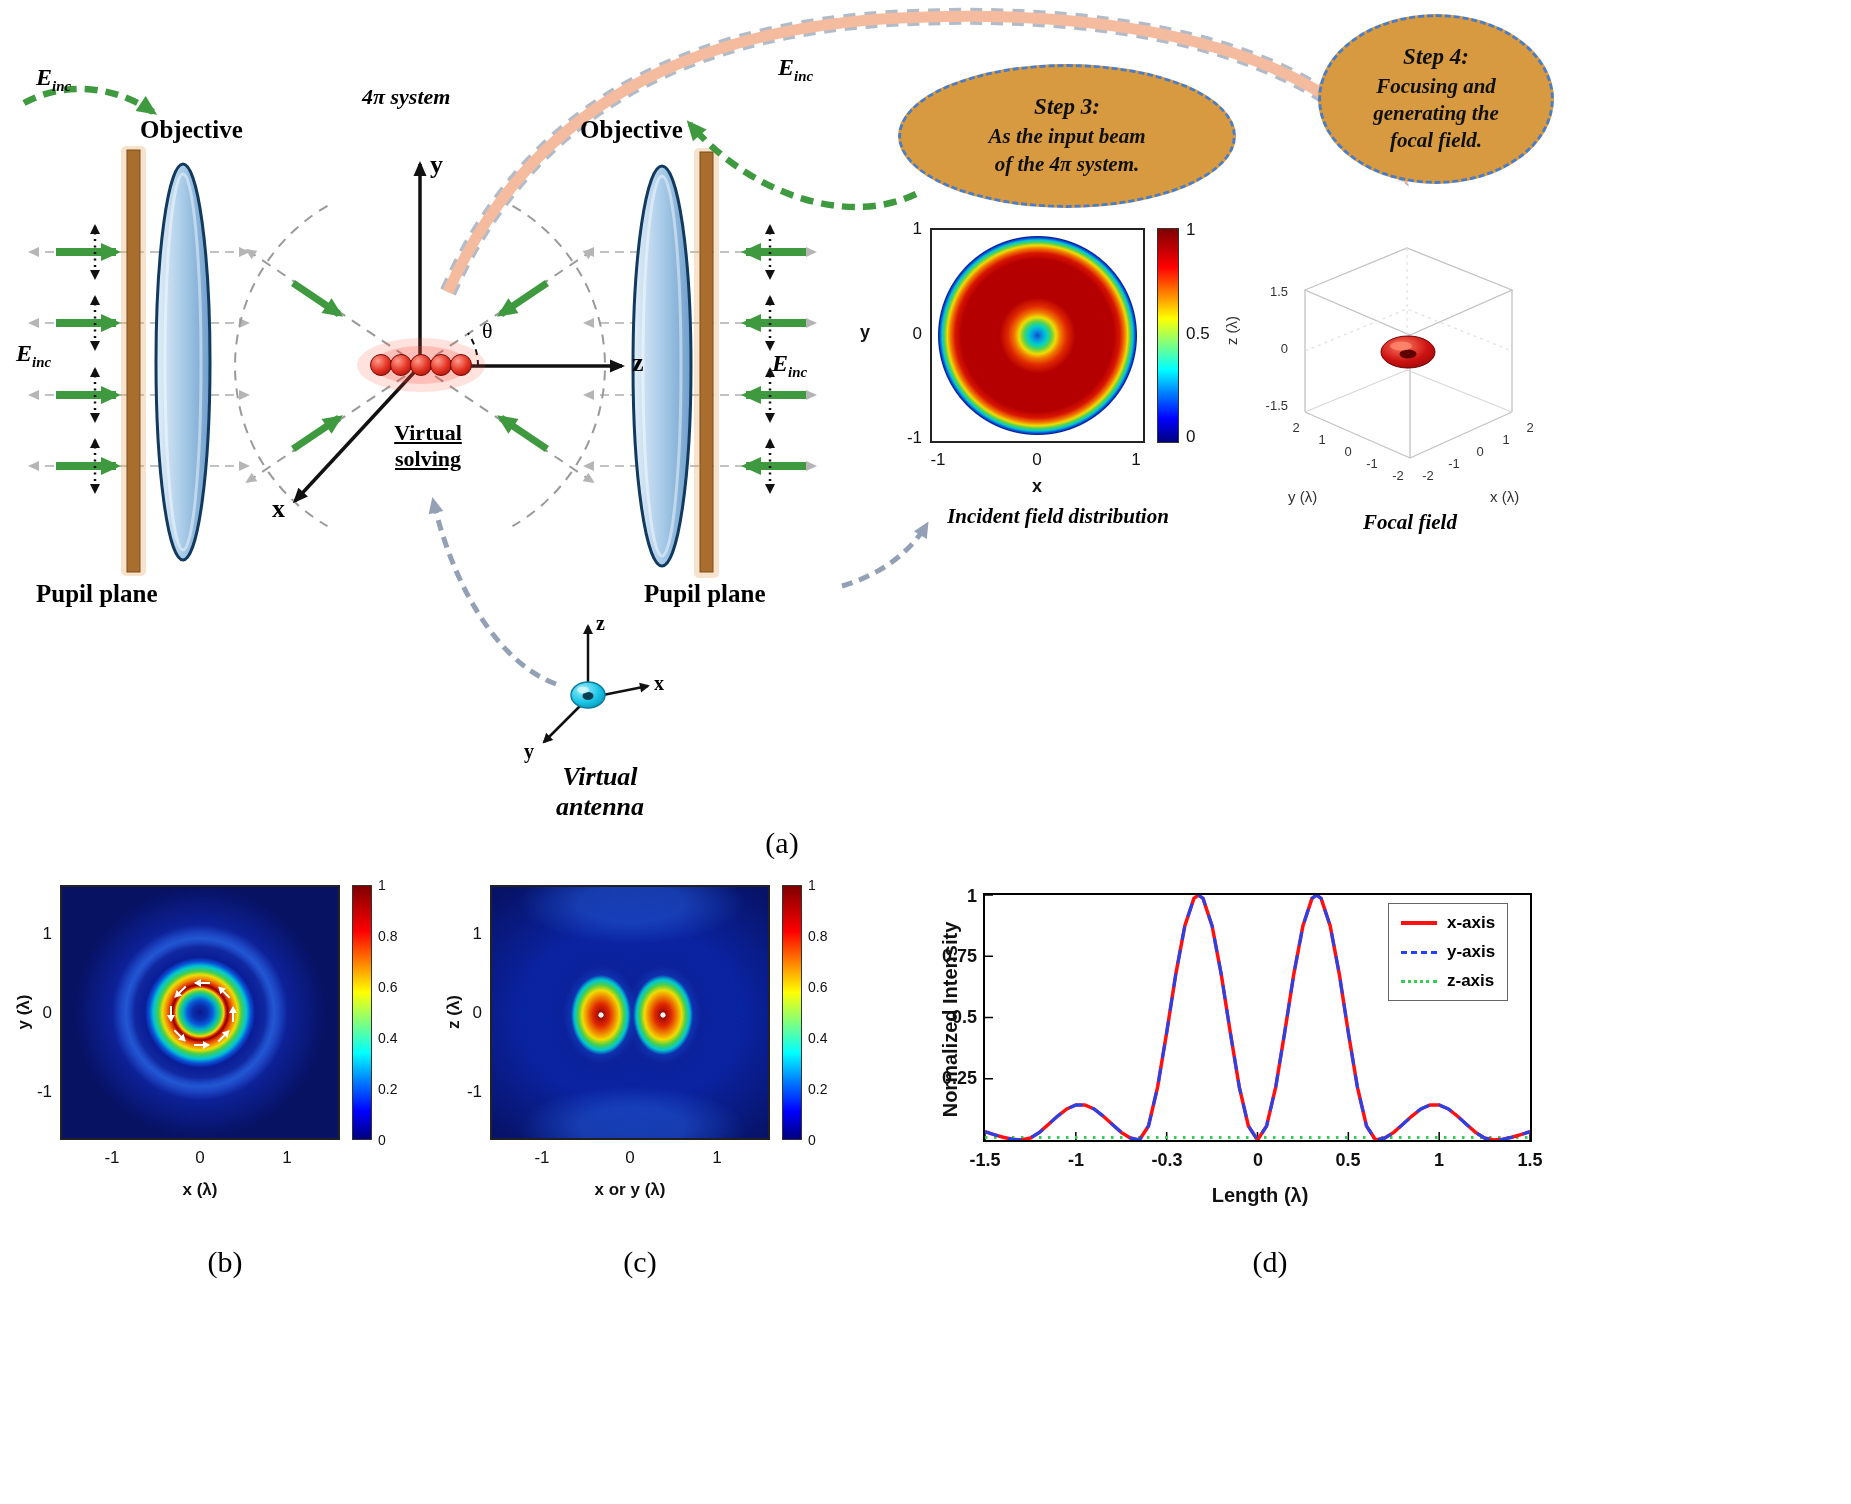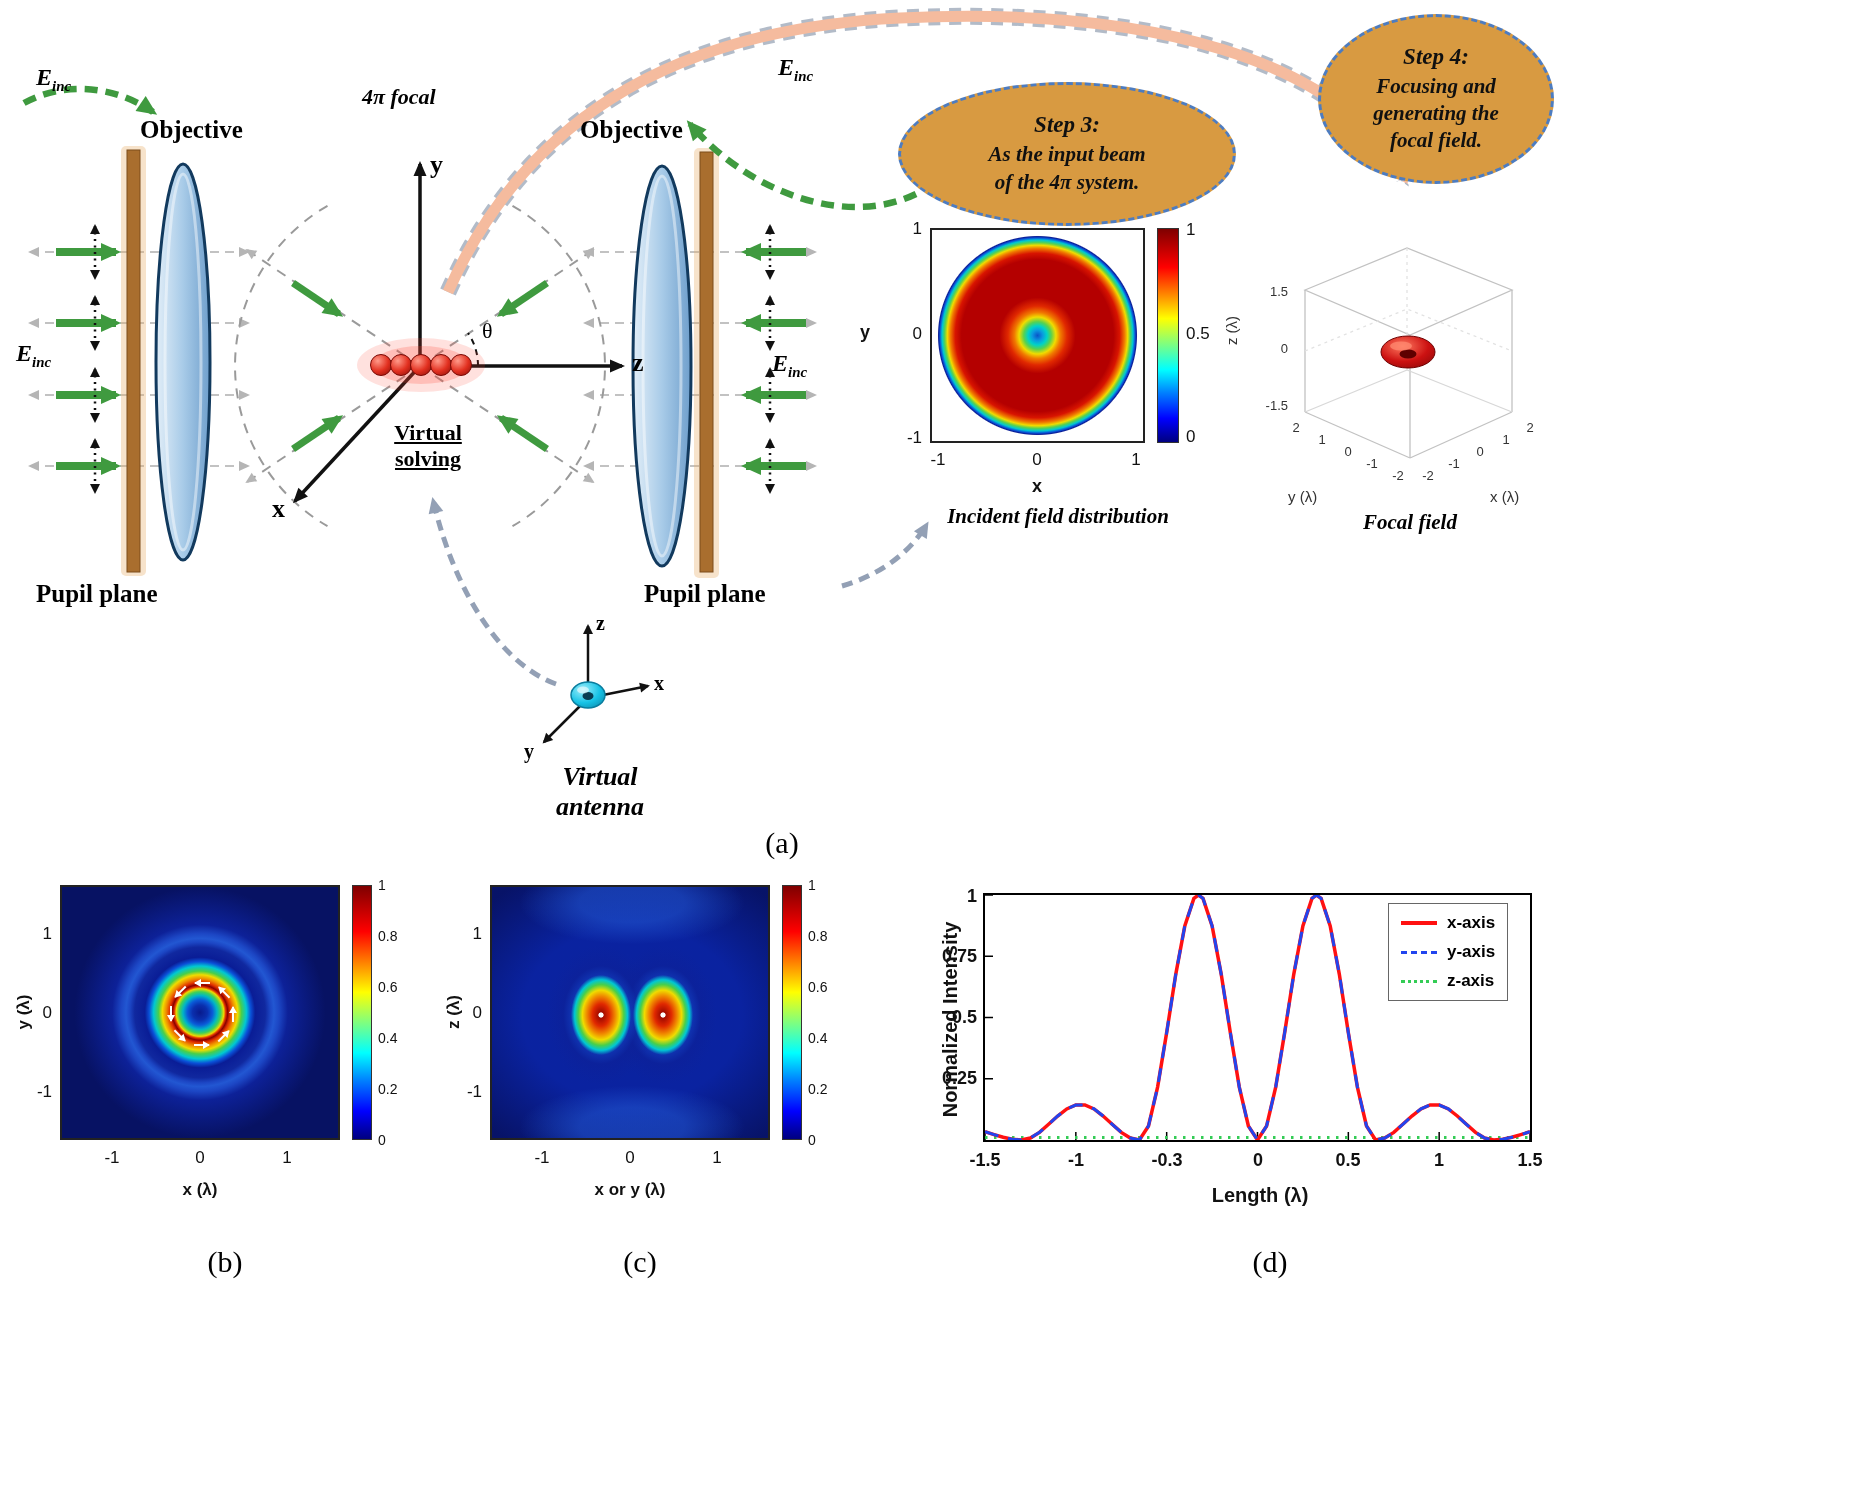--- a/index.html
+++ b/index.html
@@ -216,38 +216,38 @@
 
   <div class="abs einc lbl" style="left:36px;top:64px;"><span>E</span><sub>inc</sub></div>
   <div class="abs einc lbl" style="left:16px;top:340px;"><span>E</span><sub>inc</sub></div>
   <div class="abs einc lbl" style="left:778px;top:54px;"><span>E</span><sub>inc</sub></div>
   <div class="abs einc lbl" style="left:772px;top:350px;"><span>E</span><sub>inc</sub></div>
 
   <div class="abs lbl" style="left:140px;top:116px;font-size:25px;">Objective</div>
   <div class="abs lbl" style="left:580px;top:116px;font-size:25px;">Objective</div>
   <div class="abs lbl" style="left:36px;top:580px;font-size:25px;">Pupil plane</div>
   <div class="abs lbl" style="left:644px;top:580px;font-size:25px;">Pupil plane</div>
-  <div class="abs lbl it" style="left:362px;top:84px;font-size:22px;">4π focal</div>
+  <div class="abs lbl it" style="left:362px;top:84px;font-size:22px;">4π system</div>
 
   <div class="abs lbl" style="left:430px;top:150px;font-size:26px;">y</div>
   <div class="abs lbl" style="left:632px;top:348px;font-size:26px;">z</div>
   <div class="abs lbl" style="left:272px;top:494px;font-size:26px;">x</div>
   <div class="abs" style="left:482px;top:318px;font-size:22px;font-family:'Liberation Serif',serif;">θ</div>
 
   <div class="abs lbl center" style="left:368px;top:420px;width:120px;font-size:22px;line-height:26px;text-decoration:underline;">
     <div>Virtual</div>
     <div>solving</div>
   </div>
 
   <div class="abs lbl" style="left:596px;top:612px;font-size:20px;">z</div>
   <div class="abs lbl" style="left:654px;top:672px;font-size:20px;">x</div>
   <div class="abs lbl" style="left:524px;top:740px;font-size:20px;">y</div>
   <div class="abs lbl it center" style="left:518px;top:762px;width:164px;font-size:26px;">Virtual antenna</div>
 
-  <div class="step" style="left:898px;top:82px;width:332px;height:138px;">
+  <div class="step" style="left:898px;top:64px;width:332px;height:138px;">
     <div class="t">Step 3:</div>
     <div class="l">As the input beam</div>
     <div class="l">of the 4π system.</div>
   </div>
   <div class="step" style="left:1318px;top:14px;width:230px;height:164px;">
     <div class="t">Step 4:</div>
     <div class="l">Focusing and</div>
     <div class="l">generating the</div>
     <div class="l">focal field.</div>
   </div>

